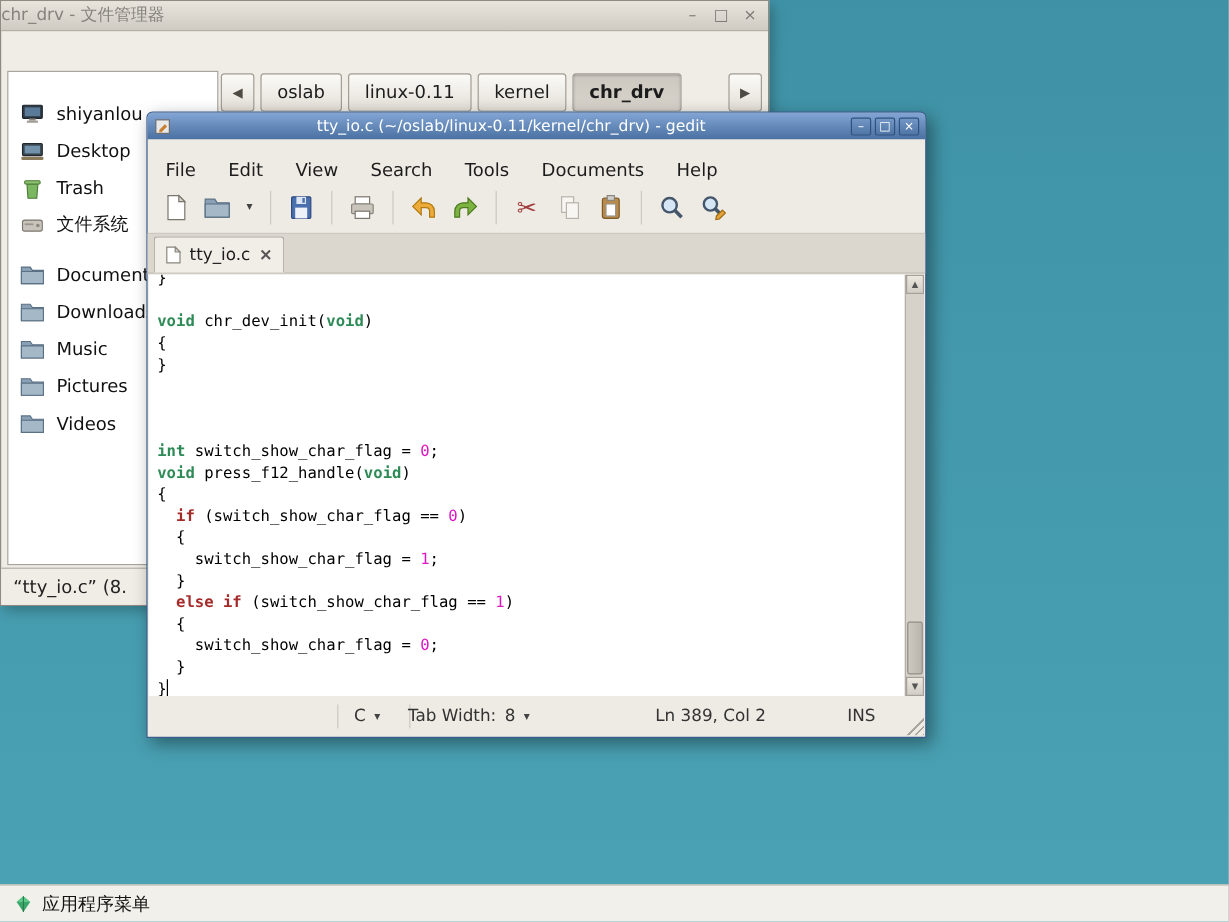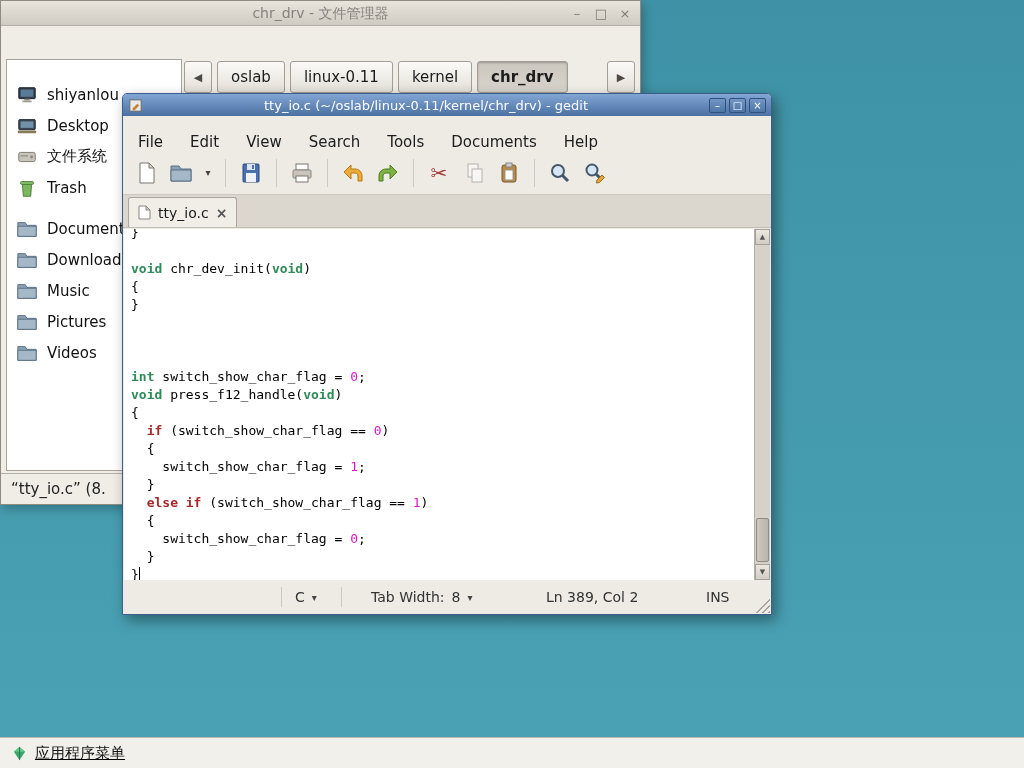--- a/index.html
+++ b/index.html
@@ -6,21 +6,21 @@
   html,body { width:1024px; height:768px; overflow:hidden; }
   body { font-family:"DejaVu Sans","Liberation Sans",sans-serif; position:relative;
          background:linear-gradient(180deg,#3f92a6 0%,#4aa2b4 100%); }
   .window { position:absolute; }
 
   
   .fm-window { left:0; top:0; width:641px; height:505px; background:#f0ede6;
                border:1px solid #8f8b83; box-shadow:3px 4px 10px rgba(0,0,0,.25); z-index:10; }
   .fm-titlebar { position:relative; height:25px; background:linear-gradient(#e9e5dd,#cfcbc3);
                  border-bottom:1px solid #b3afa7; }
-  .fm-title { text-align:center; line-height:24px; font-size:14px; color:#86837d; }
+  .fm-title { line-height:24px; font-size:14px; color:#86837d; }
   .fm-winbtns { position:absolute; right:8px; top:0; height:24px; display:flex; gap:10px; align-items:center; }
   .fm-winbtn { color:#7e7b75; font-size:13px; width:14px; text-align:center; }
   .fm-menubar { height:30px; display:flex; align-items:center; gap:22px; padding:0 12px;
                 font-size:15px; color:#1c1c1c; }
   .fm-body { position:absolute; left:0; right:0; top:56px; bottom:31px; }
   .fm-sidebar { position:absolute; left:5px; top:2px; bottom:2px; width:176px; background:#ffffff;
                 border:1px solid #a8a49c; padding-top:19px; overflow:hidden; }
   .fm-side-item { height:31px; display:flex; align-items:center; gap:9px; padding-left:9px;
                   font-size:15px; color:#111; }
   .fm-side-item.gap { margin-top:10px; }
@@ -95,21 +95,21 @@
   .ge-status-sep { position:absolute; top:7px; bottom:7px; width:1px; background:#cdc9c1; }
   .ge-combo { position:absolute; top:0; height:34px; display:flex; align-items:center; gap:7px; }
   .combo-caret { font-size:10px; color:#444; }
   .ge-status-text { position:absolute; top:0; height:34px; display:flex; align-items:center;text-align:center; }
   .ge-grip { position:absolute; right:1px; bottom:1px; width:15px; height:15px;
              background:repeating-linear-gradient(315deg,#a8a49c 0 1.5px,transparent 1.5px 4.5px);
              clip-path:polygon(100% 0,100% 100%,0 100%); }
 
   
   .taskbar { position:absolute; left:0; right:0; bottom:0; height:31px; background:#f1f0ea;
-             border-top:1px solid #bcb9b2; display:flex; align-items:center; z-index:30;text-decoration:underline; }
+             border-top:1px solid #bcb9b2; display:flex; align-items:center; z-index:30; }
   .task-appmenu { display:flex; align-items:center; gap:8px; padding:0 12px; height:100%;
                   font-size:15px; color:#141414; }
   .task-icon { width:15px; height:15px; }
 </style>
 </head>
 <body>
 
 <div class="window fm-window">
   <div class="fm-titlebar">
     <div class="fm-title">chr_drv - 文件管理器</div>
@@ -133,32 +133,32 @@
       <div class="fm-side-item">
         <svg class="icon22" viewBox="0 0 24 24">
             <rect x="3" y="5" width="18" height="11" rx="1" fill="#3b4750" stroke="#20282f"></rect>
             <rect x="5" y="7" width="14" height="7" fill="#7292ac"></rect>
             <rect x="2" y="17" width="20" height="3" rx="1" fill="#8a7a5a"></rect>
           </svg>
         <span>Desktop</span>
       </div>
       <div class="fm-side-item">
         <svg class="icon22" viewBox="0 0 24 24">
+            <path d="M7 8h10l-1 13H8z" fill="#7bb661" stroke="#4a7a35"></path>
+            <rect x="5" y="5" width="14" height="3" rx="1" fill="#8cc370" stroke="#4a7a35"></rect>
+          </svg>
+        <span>Trash</span>
+      </div>
+      <div class="fm-side-item">
+        <svg class="icon22" viewBox="0 0 24 24">
             <rect x="3" y="7" width="18" height="10" rx="2" fill="#c8c4bc" stroke="#7a766e"></rect>
             <circle cx="17" cy="12" r="1.6" fill="#8a867e"></circle>
             <rect x="5" y="10" width="8" height="1.6" fill="#9a968e"></rect>
           </svg>
         <span>文件系统</span>
-      </div>
-      <div class="fm-side-item">
-        <svg class="icon22" viewBox="0 0 24 24">
-            <path d="M7 8h10l-1 13H8z" fill="#7bb661" stroke="#4a7a35"></path>
-            <rect x="5" y="5" width="14" height="3" rx="1" fill="#8cc370" stroke="#4a7a35"></rect>
-          </svg>
-        <span>Trash</span>
       </div>
       <div class="fm-side-item gap">
         <svg class="icon22" viewBox="0 0 24 22">
             <path d="M2 4h8l2 3h10v12H2z" fill="#8aa0b4" stroke="#5a7084"></path>
             <path d="M2 8h20v11H2z" fill="#a5b8c8" stroke="#5a7084"></path>
           </svg>
         <span>Documents</span>
       </div>
       <div class="fm-side-item">
         <svg class="icon22" viewBox="0 0 24 22">
@@ -344,21 +344,21 @@
       <div class="ge-scrollbtn down"><span>▼</span></div>
     </div>
   </div>
   <div class="ge-statusbar">
     <div class="ge-status-sep" style="left:158px"></div>
     <div class="ge-combo" style="left:172px">
       <span>C</span>
       <span class="combo-caret">▾</span>
     </div>
     <div class="ge-status-sep" style="left:218px"></div>
-    <div class="ge-combo" style="left:248px">
+    <div class="ge-combo" style="left:217px">
       <span>Tab Width:</span>
       <span>8</span>
       <span class="combo-caret">▾</span>
     </div>
     <div class="ge-status-text" style="left:423px">Ln 389, Col 2</div>
     <div class="ge-status-text" style="left:583px">INS</div>
     <div class="ge-grip"></div>
   </div>
 </div>
 

